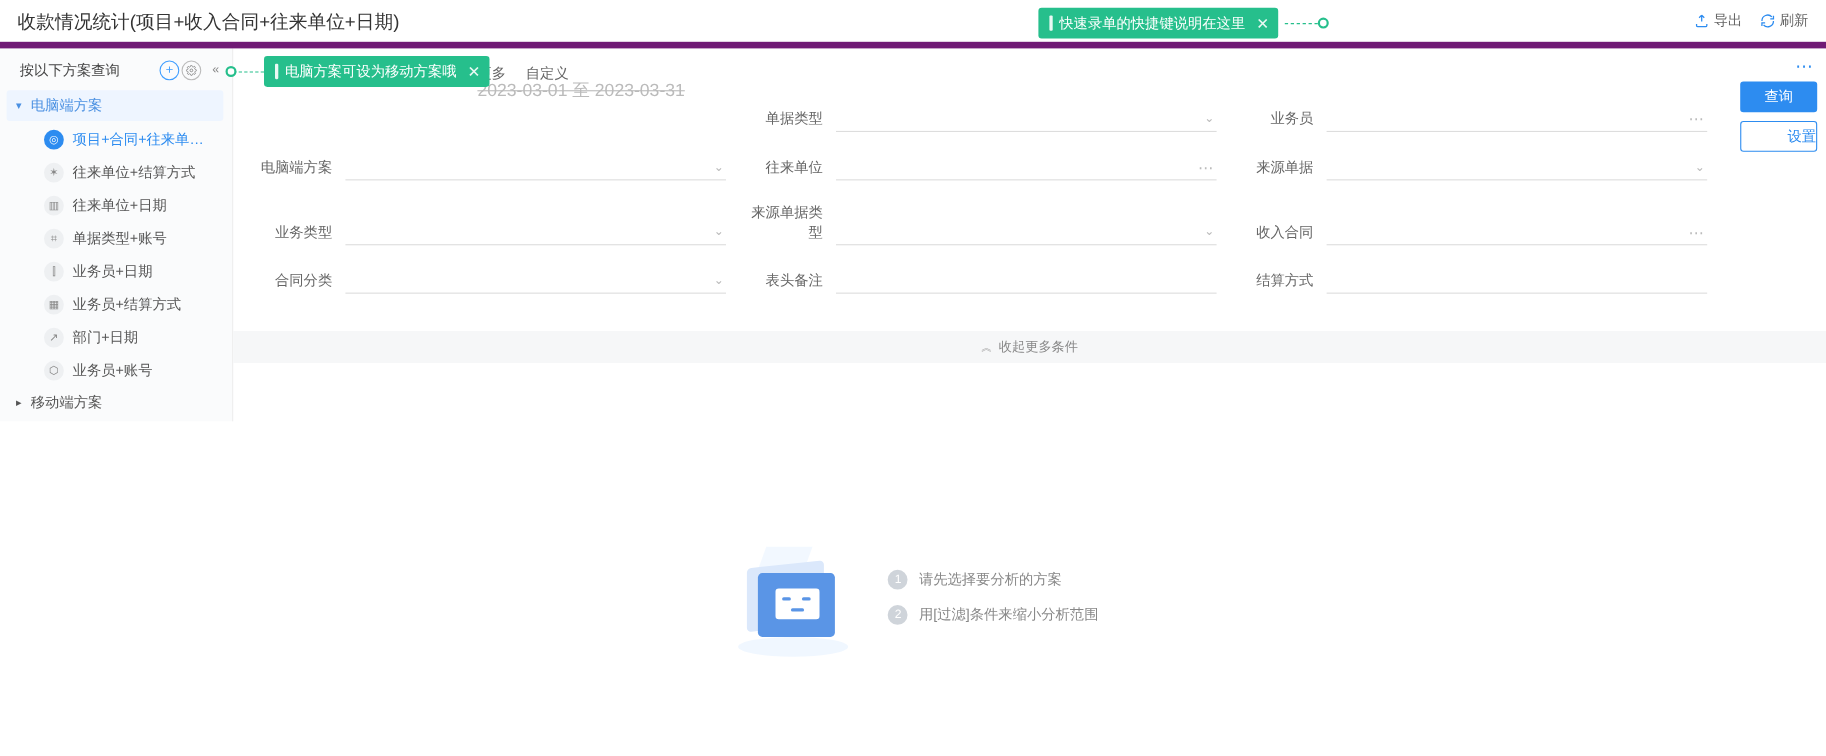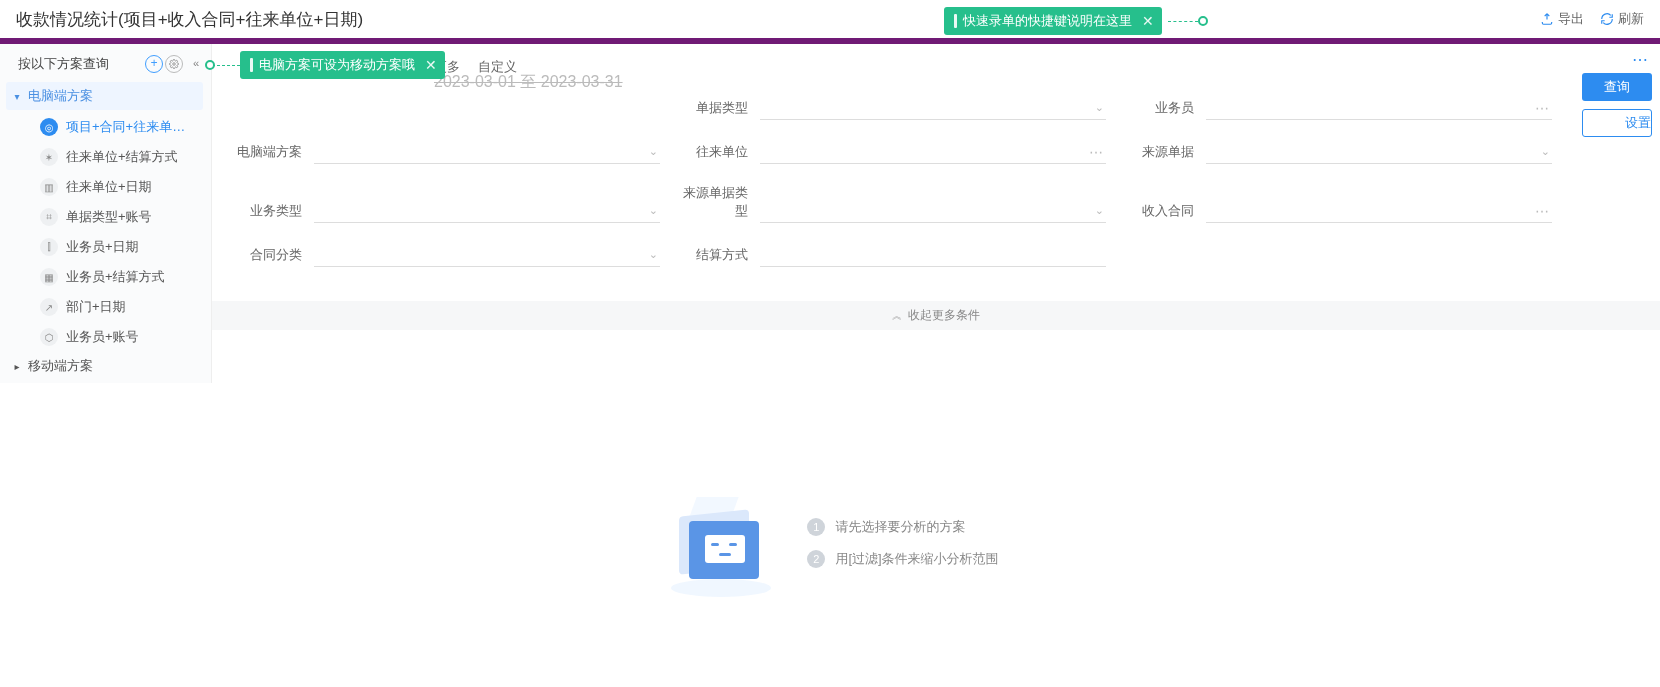--- a/index.html
+++ b/index.html
@@ -244,20 +244,24 @@
           <span class="ctrl">
             <span class="dots">⋯</span>
           </span>
         </div>
       <div class="field">
           <span class="lab">合同分类</span>
           <span class="ctrl">
             <span class="chev">⌄</span>
           </span>
         </div>
+      <div class="field">
+          <span class="lab">表头备注</span>
+          <span class="ctrl"></span>
+        </div>
 
       <div class="field">
           <span class="lab">结算方式</span>
           <span class="ctrl"></span>
         </div>
       <div></div>
         <div></div>
     </div>
 
     <div class="action-col">

